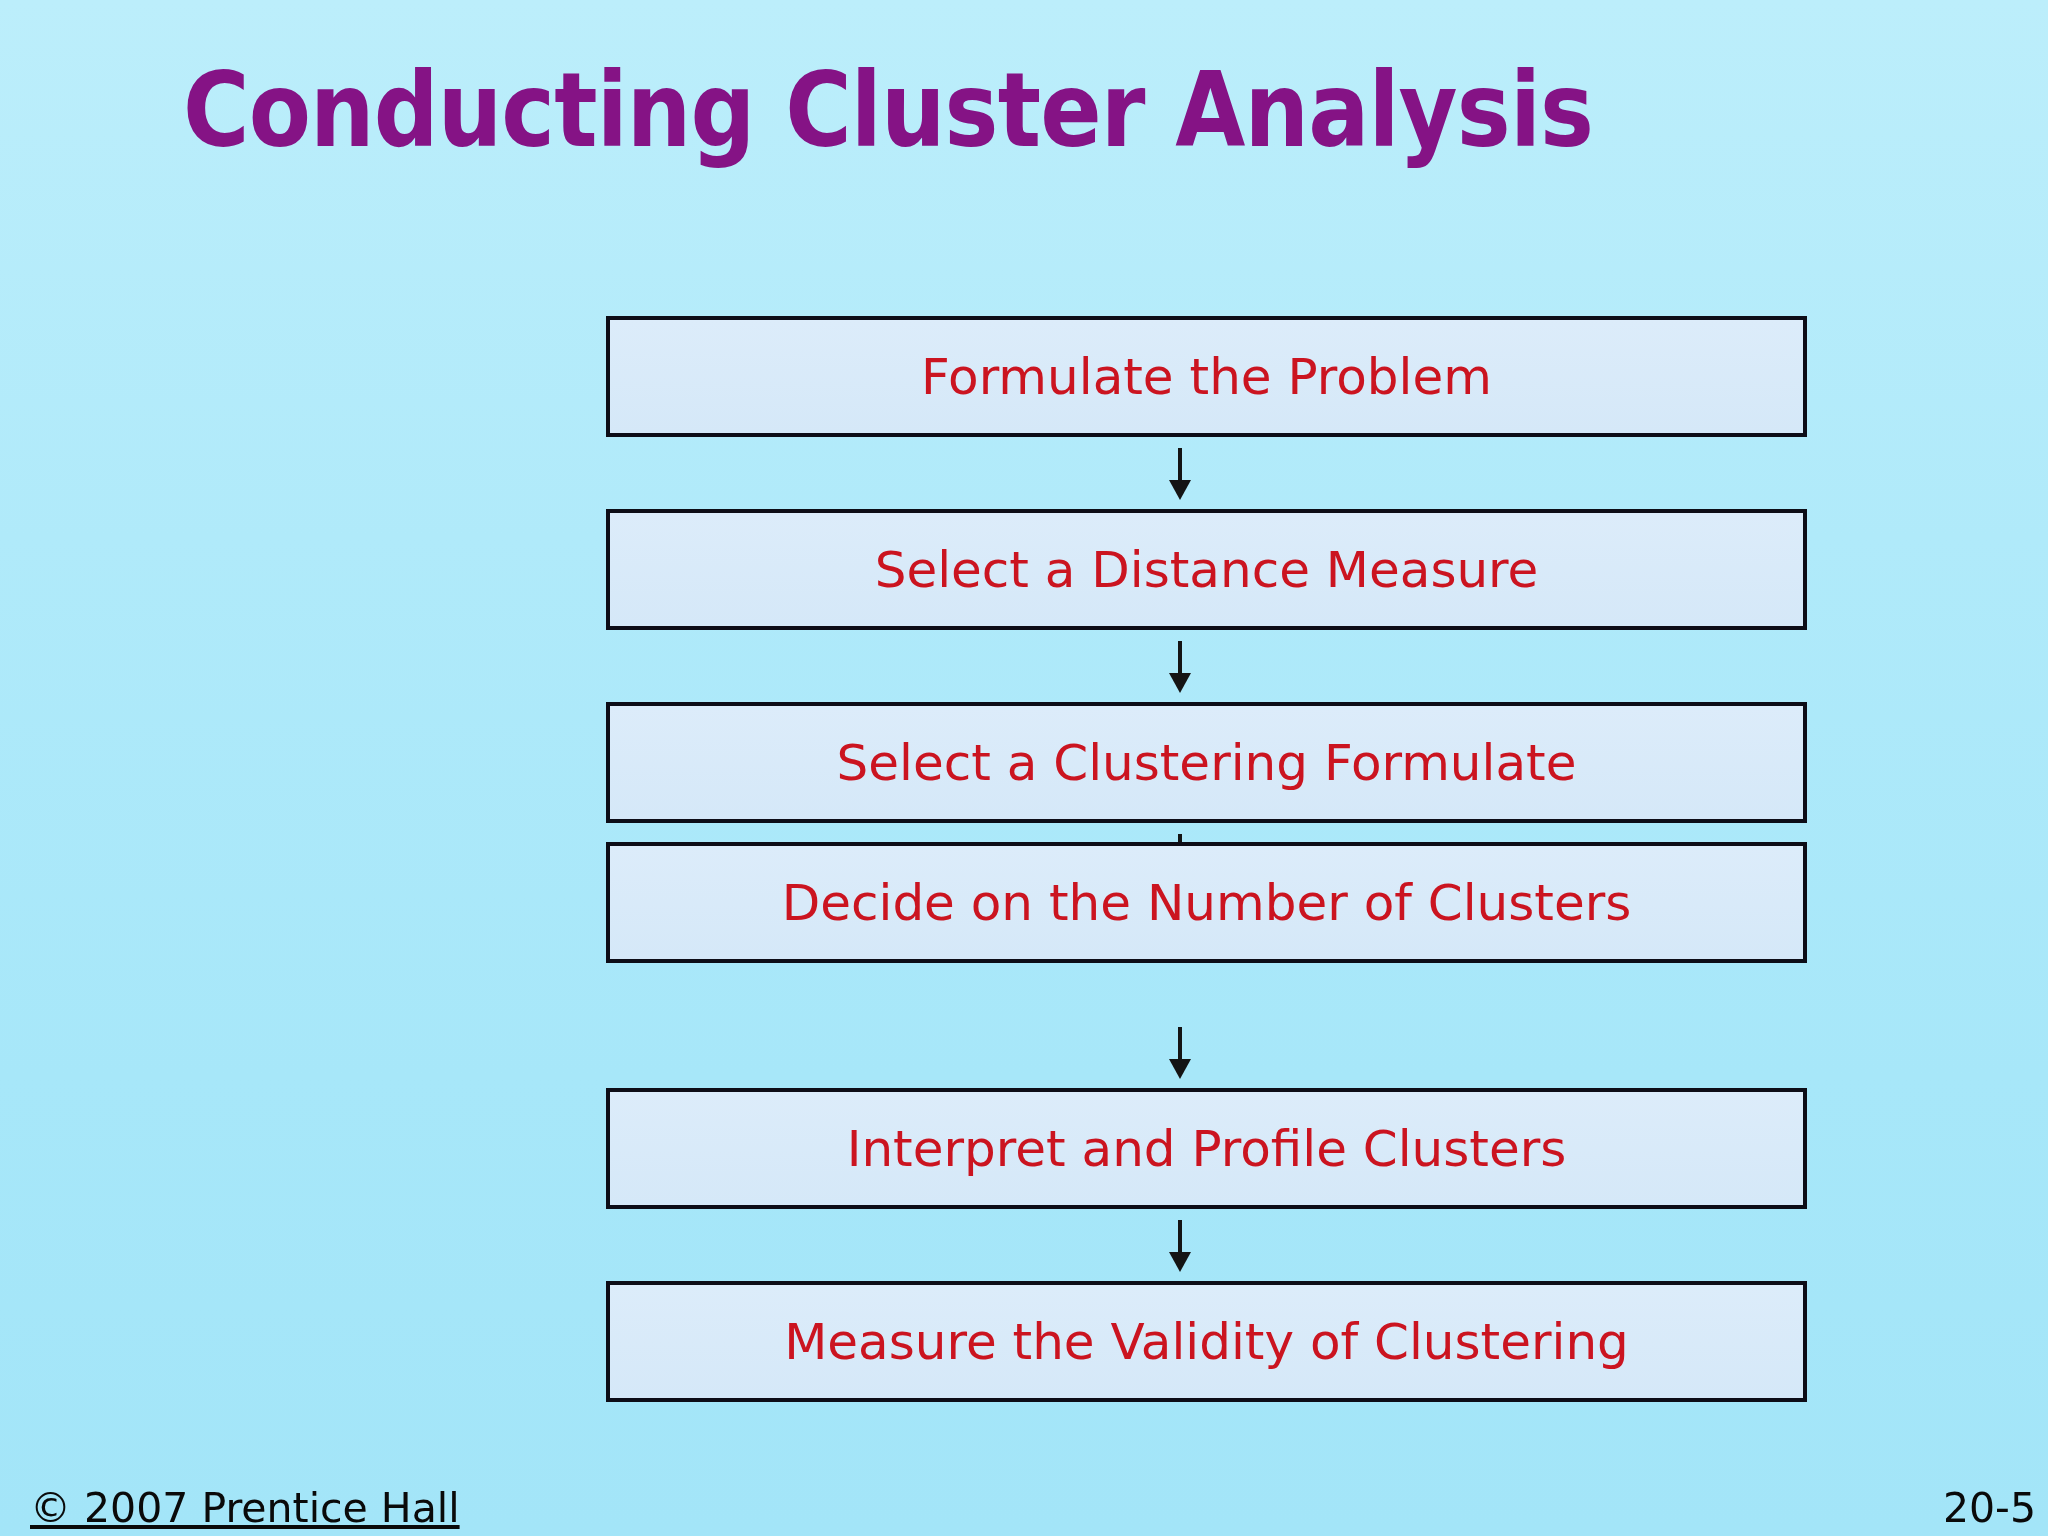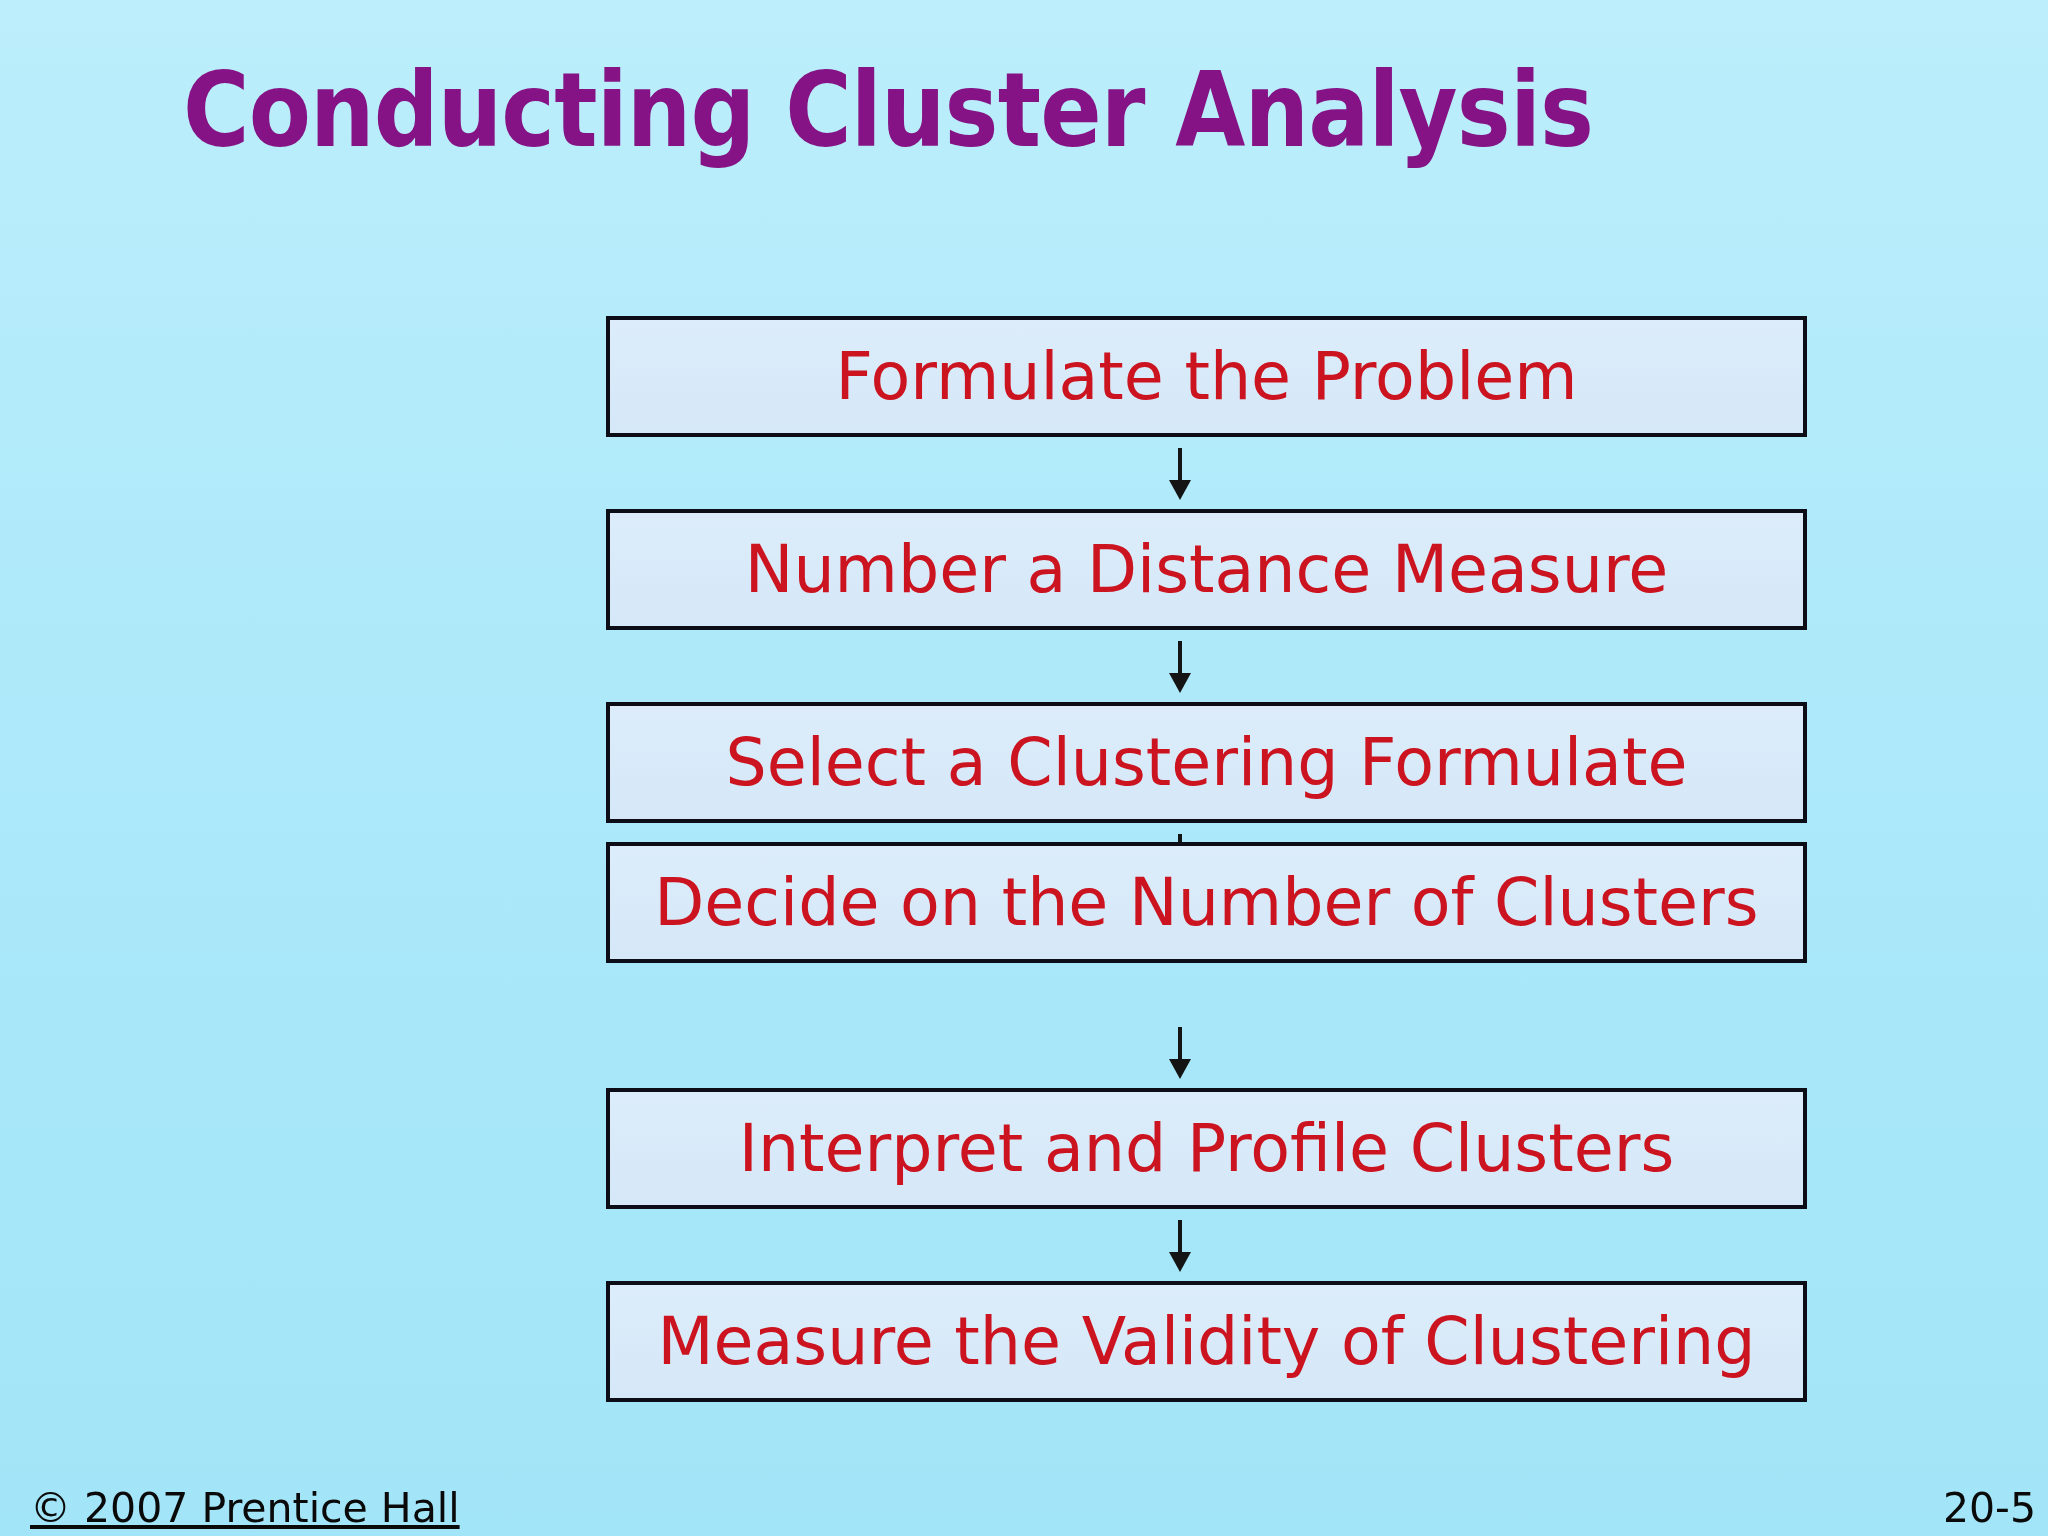--- a/index.html
+++ b/index.html
@@ -40,21 +40,21 @@
   }
   .flow-box {
     position: absolute;
     left: 606px;
     width: 1201px;
     height: 121px;
     box-sizing: border-box;
     border: 4px solid #0d0d17;
     background: linear-gradient(180deg, #dcecfa 0%, #d5e8f8 100%);
     color: #cb1420;
-    font-size: 65px;
+    font-size: 50px;
     display: flex;
     align-items: center;
     justify-content: center;
     white-space: nowrap;
   }
   .flow-arrow {
     position: absolute;
     left: 1162px;
     width: 36px;
     height: 52px;
@@ -87,21 +87,21 @@
 
   <div>
 
     <div class="flow-box" style="top:316px">Formulate the Problem</div>
 
     <svg class="flow-arrow" style="top:448px" viewBox="0 0 36 52">
       <line x1="18" y1="0" x2="18" y2="34" stroke="#141414" stroke-width="4"></line>
       <polygon points="7,32 29,32 18,52" fill="#141414"></polygon>
     </svg>
 
-    <div class="flow-box" style="top:509px">Number a Distance Measure</div>
+    <div class="flow-box" style="top:509px">Select a Distance Measure</div>
 
     <svg class="flow-arrow" style="top:641px" viewBox="0 0 36 52">
       <line x1="18" y1="0" x2="18" y2="34" stroke="#141414" stroke-width="4"></line>
       <polygon points="7,32 29,32 18,52" fill="#141414"></polygon>
     </svg>
 
     <div class="flow-box" style="top:702px">Select a Clustering Formulate</div>
 
     <svg class="flow-arrow" style="top:834px" viewBox="0 0 36 52">
       <line x1="18" y1="0" x2="18" y2="34" stroke="#141414" stroke-width="4"></line>

